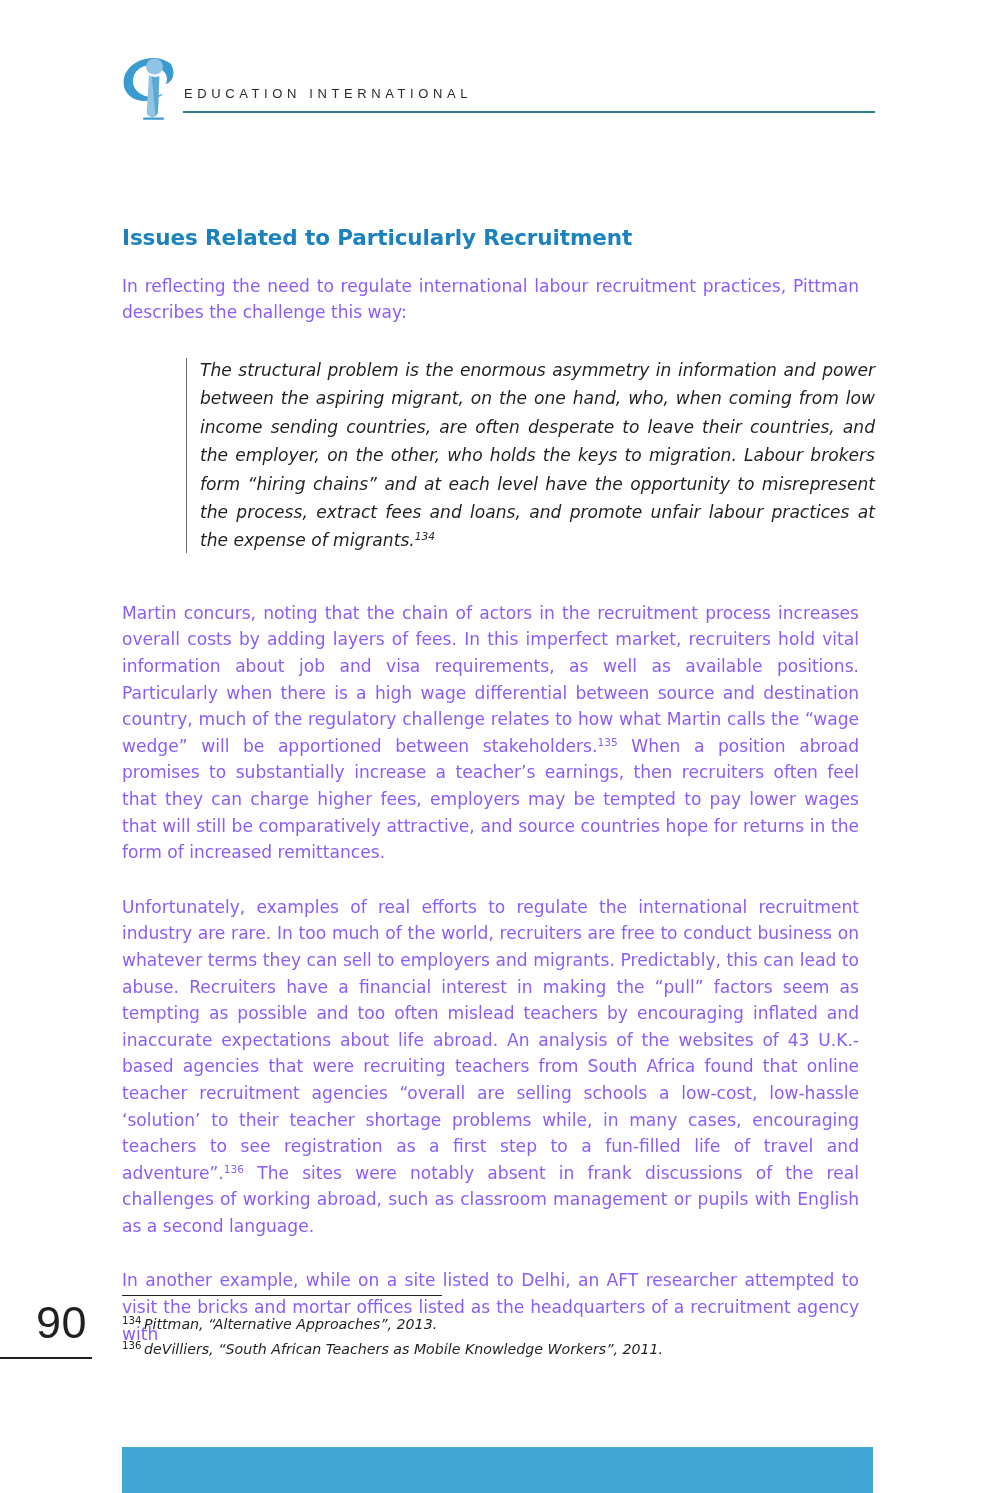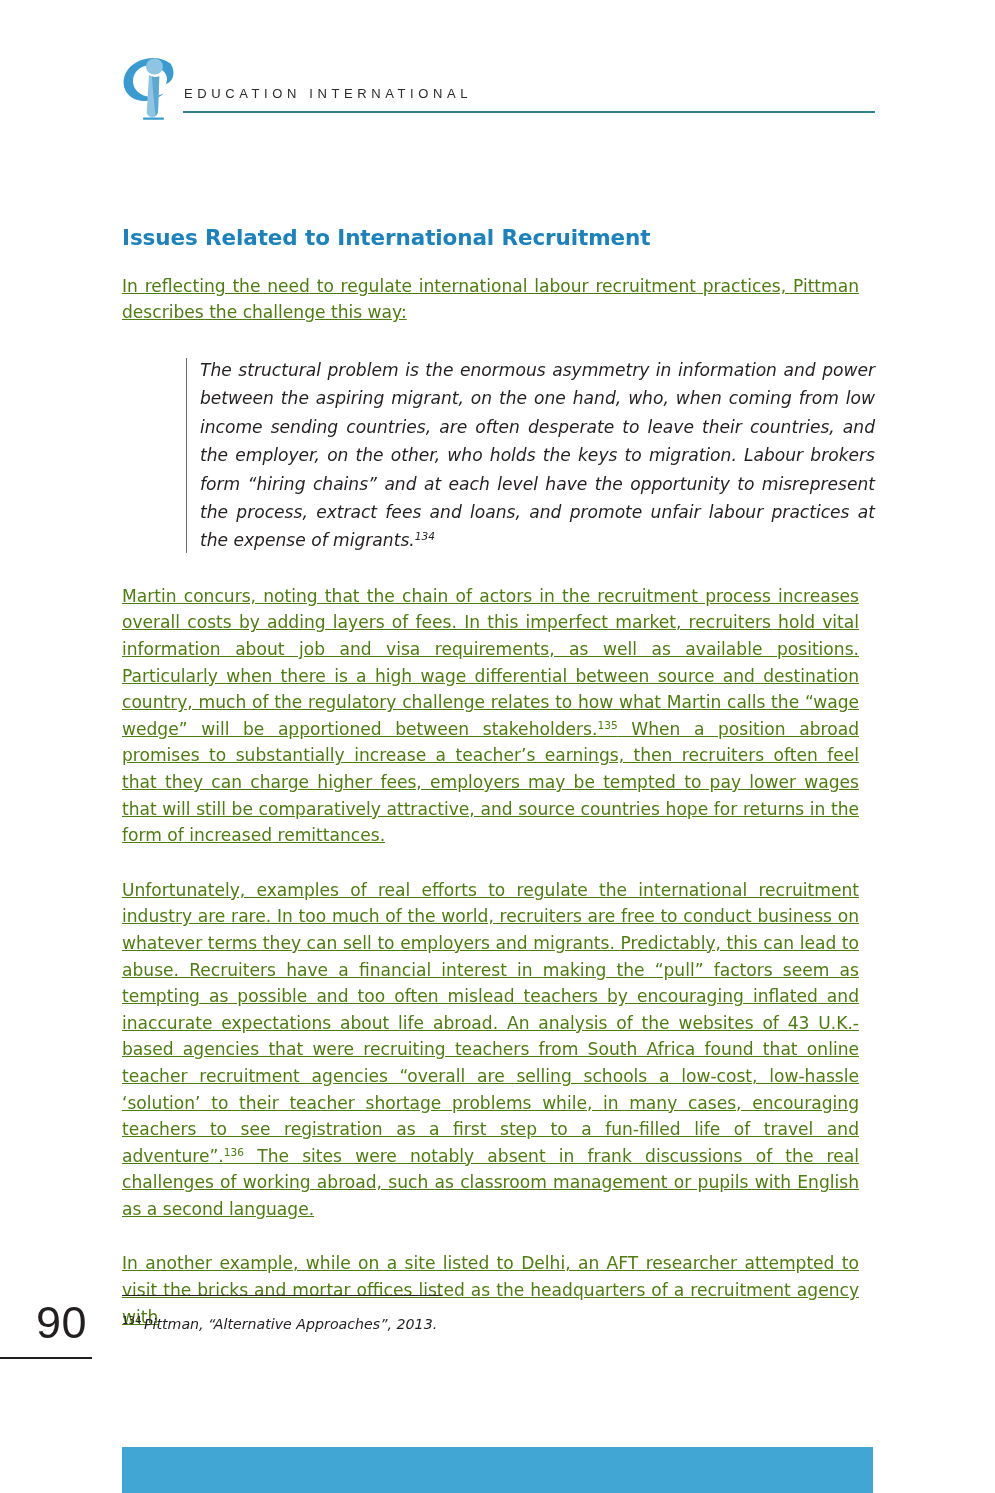--- a/index.html
+++ b/index.html
@@ -73,30 +73,29 @@
     color: #1b82be;
     line-height: 1.2;
   }
 
   p.body-para {
     margin: 0 16px 28px 0;
     font-family: "DejaVu Sans", sans-serif;
     font-size: 17.1px;
     line-height: 26.6px;
     text-align: justify;
-    color: #4d7c0f;
+    color: #8b5cf6;
     -webkit-hyphens: none;
     hyphens: none;
-    text-decoration: underline;
   }
   p.body-para.last { margin-bottom: 0; }
 
   
   .quote-wrap {
-    margin: 30px 0 28px 0;
+    margin: 30px 0 45px 0;
     padding-left: 78px;
     position: relative;
   }
   .quote-rule {
     position: absolute;
     left: 64px;
     top: 2px;
     bottom: 2px;
     width: 1.4px;
     background: #6d6d6d;
@@ -189,21 +188,21 @@
         <path d="M22 63.5h19c.6 0 1 .5 1 1.2 0 .6-.4 1.1-1 1.1H22c-.6 0-1-.5-1-1.1 0-.7.4-1.2 1-1.2z" fill="#3a9bd0"></path>
         <path d="M29.8 22.4c2.3.7 5 .8 7.3.2L36 57.5c-.1 1.7-.9 3.2-2.2 4.2-.5-1-.8-2.2-.7-3.4l-3.3-35.9z" fill="#5aa9d4"></path>
       </svg>
     </span>
     <div class="header-title">EDUCATION INTERNATIONAL</div>
     <div class="header-rule"></div>
   </div>
 
   <div class="content">
 
-    <h1 class="section-heading">Issues Related to International Recruitment</h1>
+    <h1 class="section-heading">Issues Related to Particularly Recruitment</h1>
 
     <p class="body-para">In reflecting the need to regulate international labour recruitment practices, Pittman describes the challenge this way:</p>
 
     <div class="quote-wrap">
       <span class="quote-rule"></span>
       <p class="quote-text"><span>The structural problem is the enormous asymmetry in information and power between the aspiring migrant, on the one hand, who, when coming from low income sending countries, are often desperate to leave their countries, and the employer, on the other, who holds the keys to migration. Labour brokers form “hiring chains” and at each level have the opportunity to misrepresent the process, extract fees and loans, and promote unfair labour practices at the expense of migrants.</span><sup class="fn">134</sup></p>
     </div>
 
     <p class="body-para"><span>Martin concurs, noting that the chain of actors in the recruitment process increases overall costs by adding layers of fees. In this imperfect market, recruiters hold vital information about job and visa requirements, as well as available positions. Particularly when there is a high wage differential between source and destination country, much of the regulatory challenge relates to how what Martin calls the “wage wedge” will be apportioned between stakeholders.</span><sup class="fn">135</sup><span> When a position abroad promises  to substantially increase a teacher’s earnings, then recruiters often feel that they can charge higher fees, employers may be tempted to pay lower wages that will still be comparatively attractive, and source countries hope for returns in the form of increased remittances.</span></p>
 
@@ -212,17 +211,18 @@
     <p class="body-para last">In another example, while on a site listed to Delhi, an AFT researcher attempted to visit the bricks and mortar offices listed as the headquarters of a recruitment agency with</p>
 
   </div>
 
   <div class="page-number">90</div>
   <div class="page-number-rule"></div>
 
   <div class="footnote-rule"></div>
   <div class="footnotes">
     <div class="footnote"><span class="fnum">134</span><span>Pittman, “Alternative Approaches”, 2013.</span></div>
+    <div class="footnote"><span class="fnum">136</span><span>deVilliers, “South African Teachers as Mobile Knowledge Workers”, 2011.</span></div>
   </div>
 
   <div class="bottom-bar"></div>
 
 </div>
 
 </body></html>

